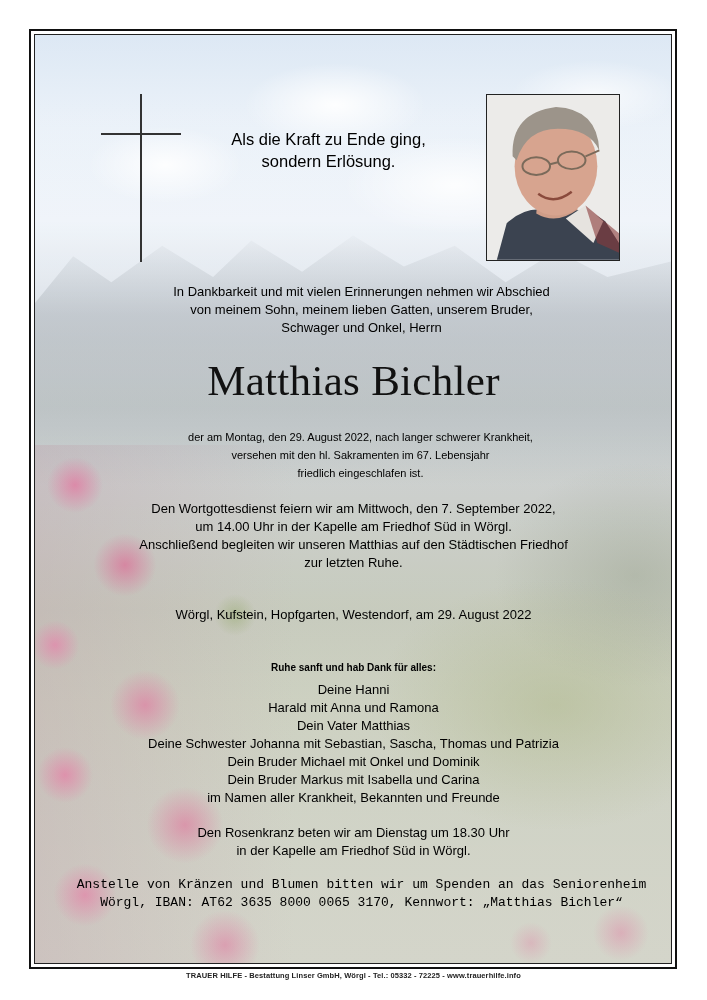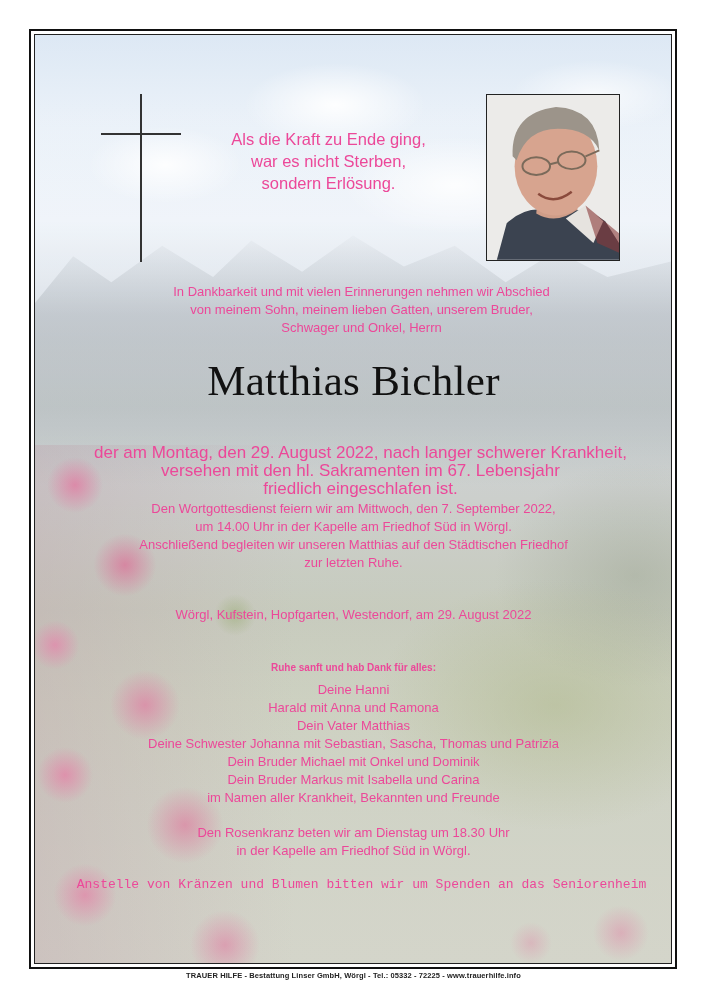--- a/index.html
+++ b/index.html
@@ -93,43 +93,43 @@
     box-sizing: border-box;
     overflow: hidden;
     background: #ebeae8;
   }
   .portrait svg { display: block; width: 100%; height: 100%; }
 
   .text {
     position: absolute; left: 0; right: 0;
     text-align: center;
     font-family: "DejaVu Sans", "Liberation Sans", sans-serif;
-    color: #ec4899;
+    color: #000000;
   }
   .motto {
     top: 128px; left: 130px; right: 180px;
     font-size: 16.5px; line-height: 22px;
     font-family: "Liberation Sans", sans-serif;
   }
   .intro {
     top: 283px;
     font-size: 13px; line-height: 18px;
     font-family: "Liberation Sans", sans-serif;
     margin-left: 16px;
   }
   .name {
     top: 356px;
     font-size: 43px; line-height: 50px;
     font-family: "Liberation Serif", serif;
     color: #111;
     letter-spacing: 0.3px;
   }
   .death {
-    top: 444px;
-    font-size: 17px; line-height: 18px;
+    top: 428px;
+    font-size: 11px; line-height: 18px;
     font-family: "Liberation Sans", sans-serif;
     margin-left: 14px;
   }
   .service {
     top: 500px;
     font-size: 13px; line-height: 18px;
     font-family: "Liberation Sans", sans-serif;
   }
   .places {
     top: 606px;
@@ -209,21 +209,20 @@
         <line x1="100" y1="62" x2="114" y2="56" stroke="#7a6a5a" stroke-width="2"></line>
 
         <path d="M52 100 Q68 112 86 98" fill="none" stroke="#8a4a3c" stroke-width="2.5"></path>
       </svg>
     </div>
   </div>
 </div>
 
 <div class="text motto">
   <span class="line">Als die Kraft zu Ende ging,</span>
-  <span class="line">war es nicht Sterben,</span>
   <span class="line">sondern Erlösung.</span>
 </div>
 
 <div class="text intro">
   <span class="line">In Dankbarkeit und mit vielen Erinnerungen nehmen wir Abschied</span>
   <span class="line">von meinem Sohn, meinem lieben Gatten, unserem Bruder,</span>
   <span class="line">Schwager und Onkel, Herrn</span>
 </div>
 
 <div class="text name">Matthias Bichler</div>
@@ -255,15 +254,16 @@
   <span class="line">im Namen aller Krankheit, Bekannten und Freunde</span>
 </div>
 
 <div class="text rosary">
   <span class="line">Den Rosenkranz beten wir am Dienstag um 18.30 Uhr</span>
   <span class="line">in der Kapelle am Friedhof Süd in Wörgl.</span>
 </div>
 
 <div class="text donation">
   <span class="line">Anstelle von Kränzen und Blumen bitten wir um Spenden an das Seniorenheim</span>
+  <span class="line">Wörgl, IBAN: AT62 3635 8000 0065 3170, Kennwort: „Matthias Bichler“</span>
 </div>
 
 <div class="footer">TRAUER HILFE - Bestattung Linser GmbH, Wörgl - Tel.: 05332 - 72225 - www.trauerhilfe.info</div>
 
 </body></html>

